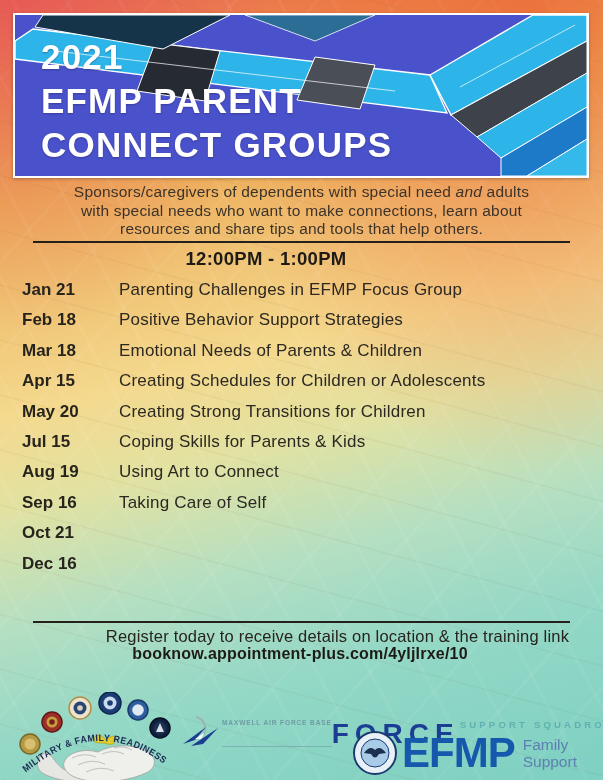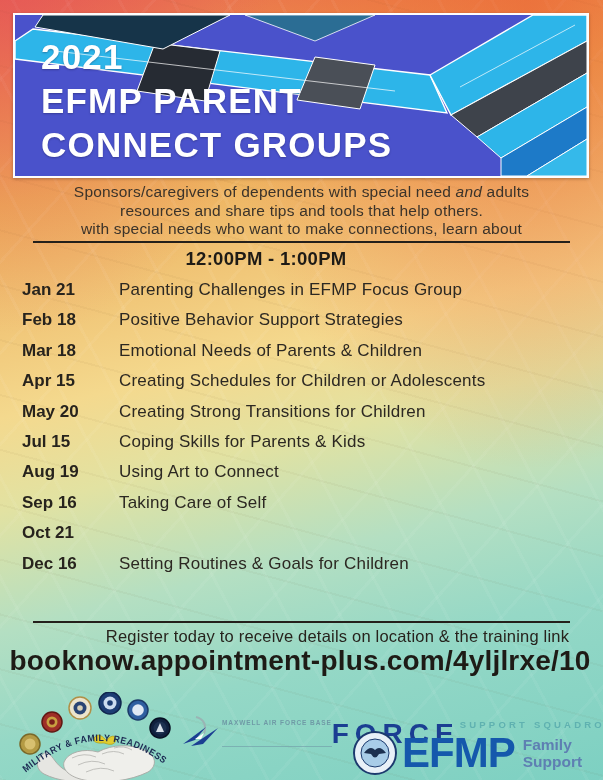--- a/index.html
+++ b/index.html
@@ -33,34 +33,34 @@
     font-size:18.5px;font-weight:bold;color:#1e1b16;letter-spacing:.3px;}
   
   .sessions{position:absolute;top:280px;left:22px;right:8px;}
   .session-row{display:flex;height:30.4px;align-items:flex-start;gap:39px;}
   .s-date{width:58px;font-weight:bold;font-size:17px;color:#27231d;flex:none;}
   .s-topic{font-size:17px;color:#2c2822;letter-spacing:.2px;}
   
   .register{position:absolute;top:627px;left:0;width:603px;text-align:center;
     font-size:16.5px;color:#27231d;letter-spacing:.2px;padding-left:36px;}
   .register-url{position:absolute;top:645px;left:0;width:600px;text-align:center;
-    font-size:28px;font-weight:bold;color:#1e1b16;letter-spacing:.2px;}
+    font-size:16px;font-weight:bold;color:#1e1b16;letter-spacing:.2px;}
   
   .military-logo{position:absolute;left:10px;top:692px;width:176px;height:88px;}
   .force-logo{position:absolute;left:182px;top:714px;display:flex;align-items:center;}
   .force-arrow{width:38px;height:40px;margin-right:2px;}
   .force-text{display:flex;flex-direction:row;line-height:1;}
   .force-base{font-size:6.5px;color:#6f9aa6;letter-spacing:.9px;font-weight:bold;white-space:nowrap;
     border-bottom:1px solid rgba(111,154,166,.6);padding-bottom:1px;margin-bottom:1px;}
   .force-name{font-size:28px;font-weight:bold;color:#1b3e92;letter-spacing:6px;line-height:28px;}
   .force-sub{font-size:9.5px;font-weight:bold;color:#5fb1b0;letter-spacing:3.2px;white-space:nowrap;}
   .dod-seal{position:absolute;left:352px;top:730px;width:46px;height:46px;}
   .efmp-logo{position:absolute;left:402px;top:729px;display:flex;align-items:center;}
   .efmp-name{font-size:42px;font-weight:bold;color:#1558ac;letter-spacing:-1px;line-height:48px;}
-  .efmp-sub{margin-left:8px;font-size:15.5px;color:#5e7fb2;line-height:17px;font-weight:bold;}
+  .efmp-sub{margin-left:8px;font-size:15.5px;color:#5e7fb2;line-height:17px;font-weight:normal;}
 </style>
 </head>
 <body>
 
 <div class="poster">
 
   <div class="banner">
     <svg viewBox="0 0 572 161" preserveAspectRatio="none">
       <g>
         <polygon points="18,14 415,60 432,98 0,44 0,26" fill="#2db5e9" stroke="#ffffff" stroke-width="1.4"></polygon>
@@ -79,22 +79,22 @@
     </svg>
     <div class="banner-titles">
       <div class="title-line">2021</div>
       <div class="title-line">EFMP PARENT</div>
       <div class="title-line">CONNECT GROUPS</div>
     </div>
   </div>
 
   <div class="desc">
     <div class="desc-line"><span>Sponsors/caregivers of dependents with special need </span><em>and</em><span> adults</span></div>
+    <div class="desc-line">with special needs who want to make connections, learn about</div>
     <div class="desc-line">resources and share tips and tools that help others.</div>
-    <div class="desc-line">with special needs who want to make connections, learn about</div>
   </div>
 
   <div class="divider divider-top"></div>
   <div class="time">12:00PM - 1:00PM</div>
 
   <div class="sessions">
     <div class="session-row">
         <span class="s-date">Jan 21</span>
         <span class="s-topic">Parenting Challenges in EFMP Focus Group</span>
       </div>
@@ -124,21 +124,20 @@
       </div>
     <div class="session-row">
         <span class="s-date">Sep 16</span>
         <span class="s-topic">Taking Care of Self</span>
       </div>
     <div class="session-row">
         <span class="s-date">Oct 21</span>
       </div>
     <div class="session-row">
         <span class="s-date">Dec 16</span>
-        <span class="s-topic">Setting Routines &amp; Goals for Children</span>
       </div>
   </div>
 
   <div class="divider divider-bottom"></div>
   <div class="register">Register today to receive details on location &amp; the training link</div>
   <div class="register-url">booknow.appointment-plus.com/4yljlrxe/10</div>
 
   <svg class="military-logo" viewBox="0 0 176 88">
     <defs>
         <path id="arcpath" d="M 14,82 Q 88,18 162,78" fill="none"></path>

